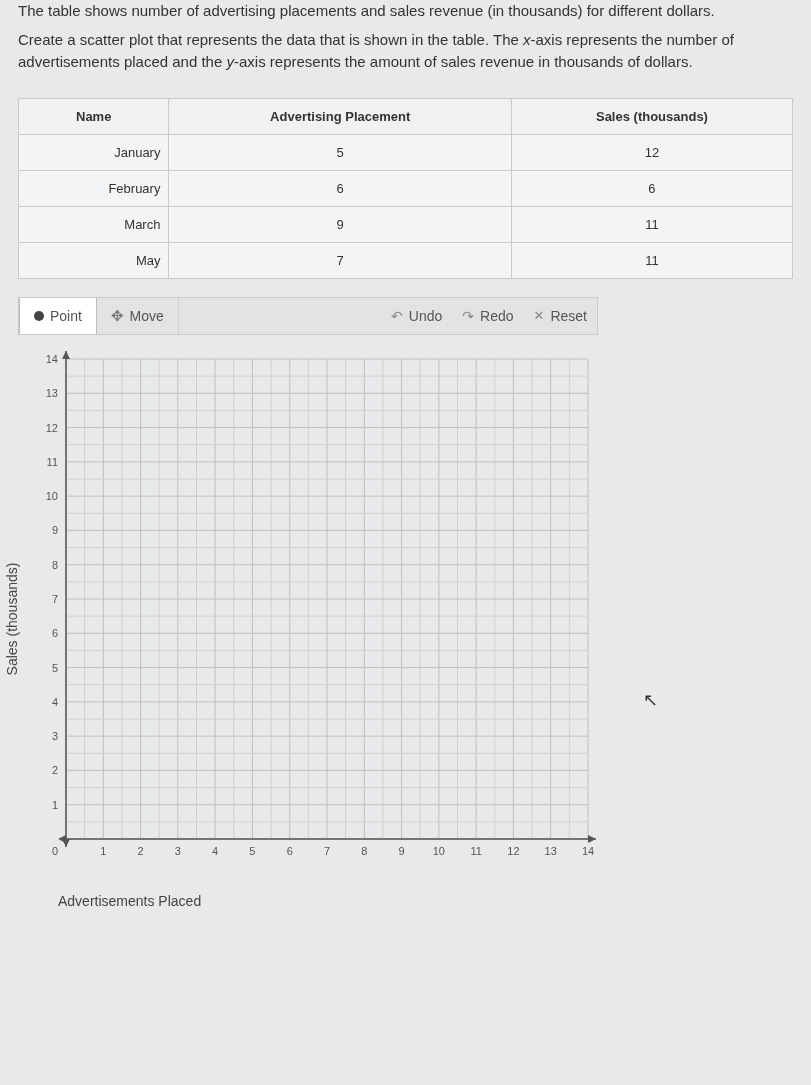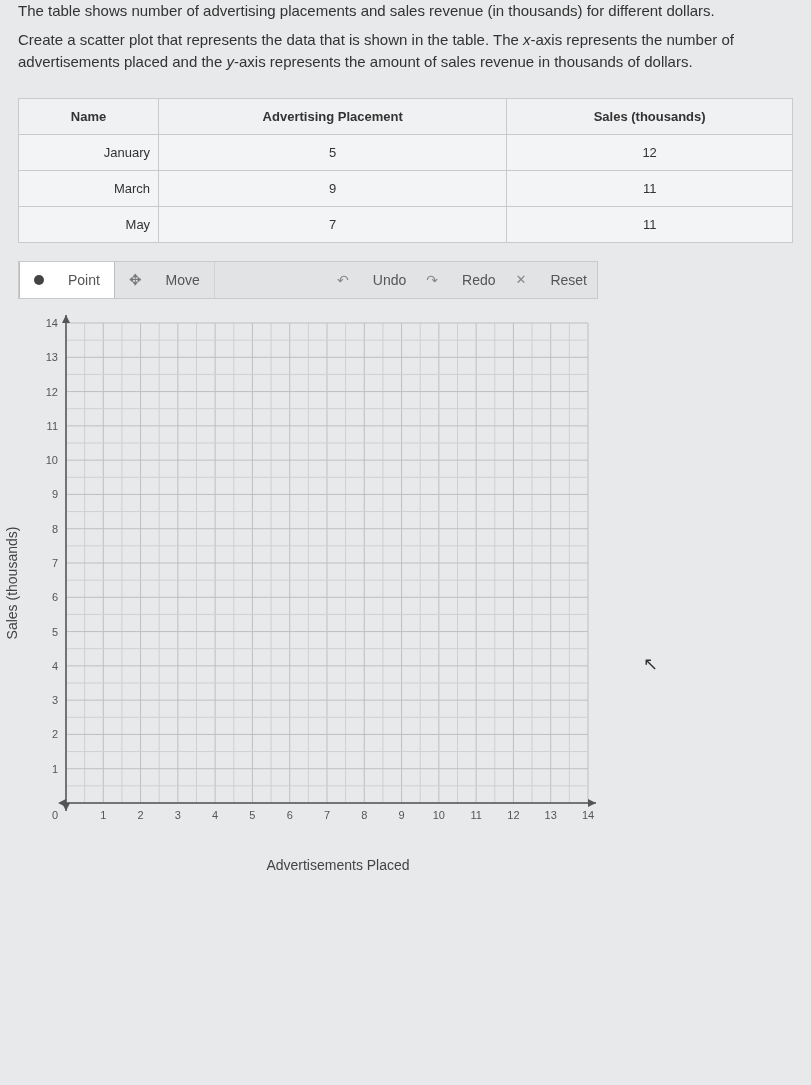--- a/index.html
+++ b/index.html
@@ -36,21 +36,21 @@
     align-items: center;
     background: #e2e3e4;
     border: 1px solid #c9cacc;
     height: 38px;
     width: 580px;
     margin-bottom: 14px;
   }
   .toolbar .tool {
     display: flex;
     align-items: center;
-    gap: 24px;
+    gap: 6px;
     padding: 0 14px;
     height: 100%;
     font-size: 14px;
     color: #555;
     cursor: pointer;
     border-right: 1px solid #d0d1d2;
   }
   .toolbar .tool.active {
     background: #fff;
     border: 1px solid #bcbdbf;
@@ -72,21 +72,21 @@
   .ylabel {
     position: absolute;
     left: -6px;
     top: 50%;
     transform: translate(-50%, -50%) rotate(-90deg);
     transform-origin: center;
     font-size: 14px;
     color: #444;
   }
   .xlabel {
-    text-align: center;
+    text-align: left;
     font-size: 14px;
     color: #444;
     margin-top: 4px;
     width: 600px;
     padding-left: 40px;
   }
   .cursor-arrow {
     position: absolute;
     right: -40px;
     top: 340px;
@@ -113,20 +113,25 @@
       <th>Name</th>
       <th>Advertising Placement</th>
       <th>Sales (thousands)</th>
     </tr>
   </thead>
   <tbody>
     <tr>
       <td class="name">January</td>
       <td>5</td>
       <td>12</td>
+    </tr>
+    <tr>
+      <td class="name">February</td>
+      <td>6</td>
+      <td>6</td>
     </tr>
     <tr>
       <td class="name">March</td>
       <td>9</td>
       <td>11</td>
     </tr>
     <tr>
       <td class="name">May</td>
       <td>7</td>
       <td>11</td>

